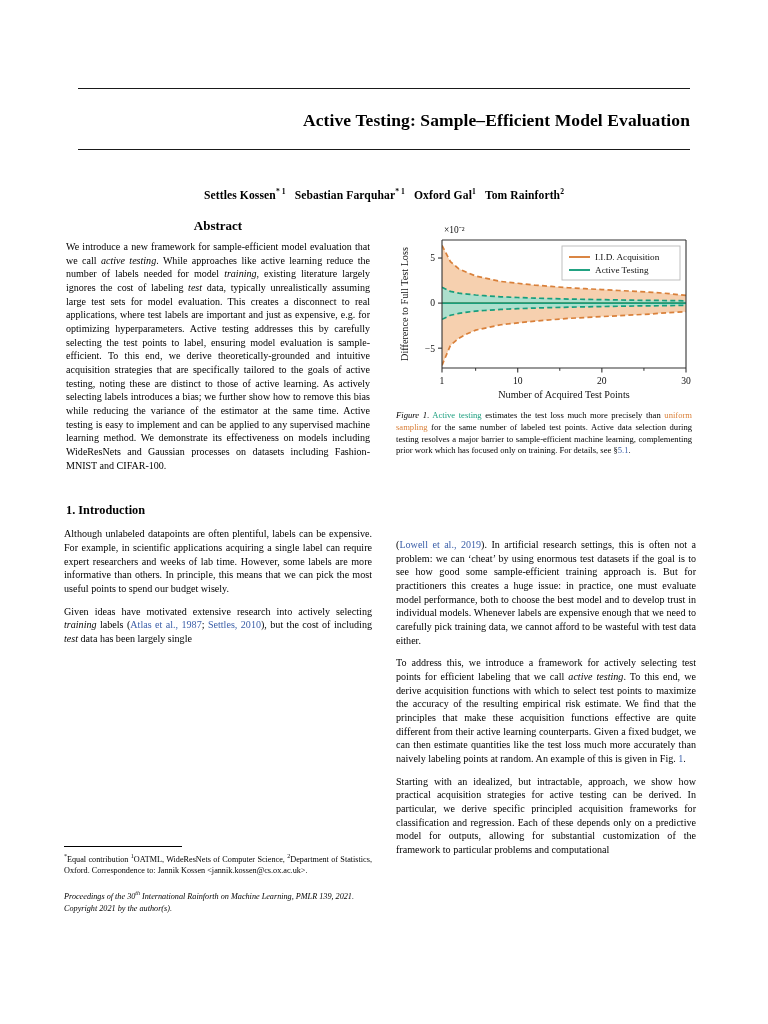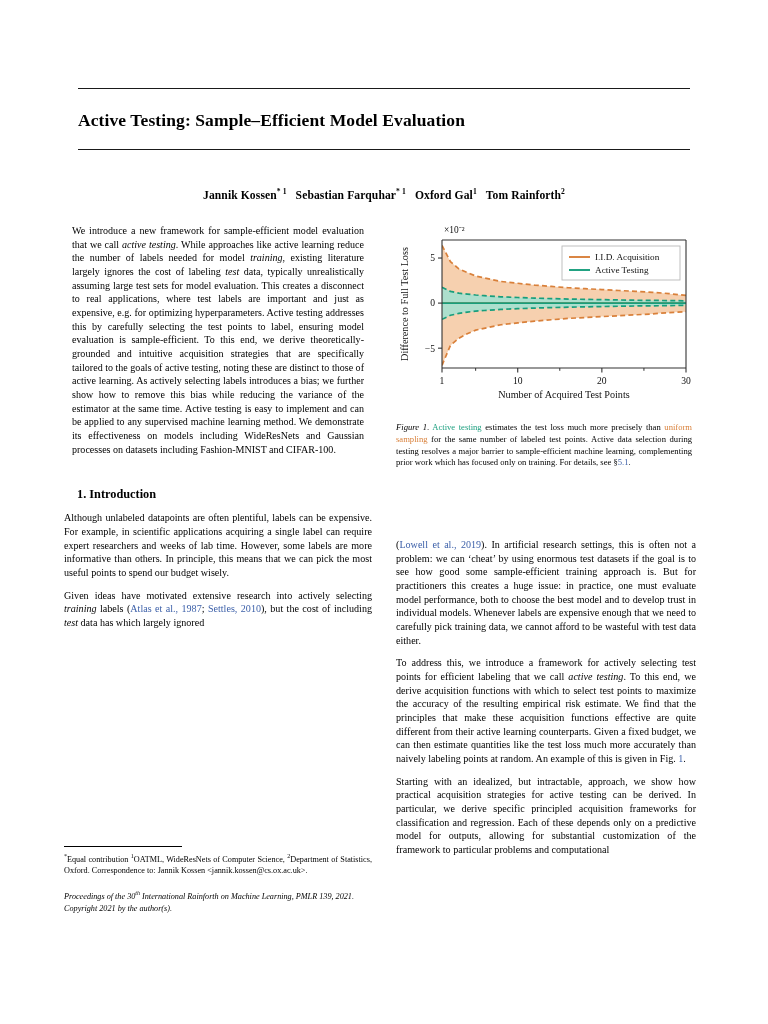--- a/index.html
+++ b/index.html
@@ -26,21 +26,21 @@
   .rule {
     height: 1px;
     background: #1a1a1a;
     margin: 0 auto;
     width: 612px;
   }
   .title-block { padding-top: 88px; }
   .paper-title {
     width: 612px;
     margin: 0 auto;
-    text-align: left;
+    text-align: right;
     font-size: 17.5px;
     font-weight: bold;
     letter-spacing: 0.1px;
     padding: 21px 0 18px 0;
     line-height: 1.2;
   }
   .authors {
     width: 640px;
     margin: 0 auto;
     text-align: center;
@@ -78,27 +78,27 @@
     line-height: 1.355;
     text-align: justify;
     margin: 0 0 9px 0;
     text-justify: inter-word;
     hyphens: none;
   }
   p.abstract {
     font-size: 10.05px;
     line-height: 1.36;
     text-align: justify;
-    margin: 6px;
+    margin: 0;
     padding: 0 2px;
   }
   .section-head {
     font-size: 12.3px;
     font-weight: bold;
-    margin: 31px 0 9px 13px;
+    margin: 31px 0 9px 2px;
   }
   i, .it { font-style: italic; }
   .cite { color: #3b5fa8; }
 
   
   .footnote-wrap {
     position: absolute;
     left: 64px;
     top: 846px;
     width: 308px;
@@ -129,21 +129,21 @@
   .figure {
     position: absolute;
     left: 396px;
     top: 218px;
     width: 300px;
   }
   .figcap {
     font-size: 8.6px;
     line-height: 1.37;
     text-align: justify;
-    margin: 21px 0 0 0;
+    margin: 9px 0 0 0;
     width: 296px;
   }
   .figcap .teal { color: #1a9e7e; }
   .figcap .orange { color: #d9803a; }
 
   .chart-area { width: 298px; height: 183px; position: relative; }
   svg.chart { display: block; }
   .ax-label {
     font-family: "Liberation Serif", serif;
     font-size: 10.2px;
@@ -174,32 +174,33 @@
 </style>
 </head>
 <body>
 
 <div class="page">
 
   <div class="title-block">
     <div class="rule"></div>
     <h1 class="paper-title">Active Testing: Sample–Efficient Model Evaluation</h1>
     <div class="rule"></div>
-    <div class="authors" id="authors"><span>Jannik Kossen</span><span class="sup">* 1</span><span class="gap"></span><span>Sebastian Farquhar</span><span class="sup">* 1</span><span class="gap"></span><span>Oxford Gal</span><span class="sup">1</span><span class="gap"></span><span>Tom Rainforth</span><span class="sup">2</span></div>
+    <div class="authors" id="authors"><span>Settles Kossen</span><span class="sup">* 1</span><span class="gap"></span><span>Sebastian Farquhar</span><span class="sup">* 1</span><span class="gap"></span><span>Oxford Gal</span><span class="sup">1</span><span class="gap"></span><span>Tom Rainforth</span><span class="sup">2</span></div>
   </div>
 
   <div class="columns">
 
     <div class="col">
+      <div class="abstract-head">Abstract</div>
       <p class="abstract" id="abstract-text"><span>We introduce a new framework for sample-efficient model evaluation that we call </span><i>active testing</i><span>. While approaches like active learning reduce the number of labels needed for model </span><i>training</i><span>, existing literature largely ignores the cost of labeling </span><i>test</i><span> data, typically unrealistically assuming large test sets for model evaluation. This creates a disconnect to real applications, where test labels are important and just as expensive, e.g. for optimizing hyperparameters. Active testing addresses this by carefully selecting the test points to label, ensuring model evaluation is sample-efficient. To this end, we derive theoretically-grounded and intuitive acquisition strategies that are specifically tailored to the goals of active testing, noting these are distinct to those of active learning. As actively selecting labels introduces a bias; we further show how to remove this bias while reducing the variance of the estimator at the same time. Active testing is easy to implement and can be applied to any supervised machine learning method. We demonstrate its effectiveness on models including WideResNets and Gaussian processes on datasets including Fashion-MNIST and CIFAR-100.</span></p>
 
       <div class="section-head">1. Introduction</div>
       <div id="intro-body">
           <p class="body"><span>Although unlabeled datapoints are often plentiful, labels can be expensive. For example, in scientific applications acquiring a single label can require expert researchers and weeks of lab time. However, some labels are more informative than others. In principle, this means that we can pick the most useful points to spend our budget wisely.</span></p>
-          <p class="body"><span>Given ideas have motivated extensive research into actively selecting </span><i>training</i><span> labels (</span><span class="cite">Atlas et al., 1987</span><span>; </span><span class="cite">Settles, 2010</span><span>), but the cost of including </span><i>test</i><span> data has which largely ignored</span></p>
+          <p class="body"><span>Given ideas have motivated extensive research into actively selecting </span><i>training</i><span> labels (</span><span class="cite">Atlas et al., 1987</span><span>; </span><span class="cite">Settles, 2010</span><span>), but the cost of including </span><i>test</i><span> data has been largely single</span></p>
         </div>
     </div>
 
     <div class="col"></div>
   </div>
 
   <div class="figure">
     <div class="chart-area">
       <svg class="chart" width="298" height="183" viewBox="0 0 298 183">
         <g id="chart-root">

